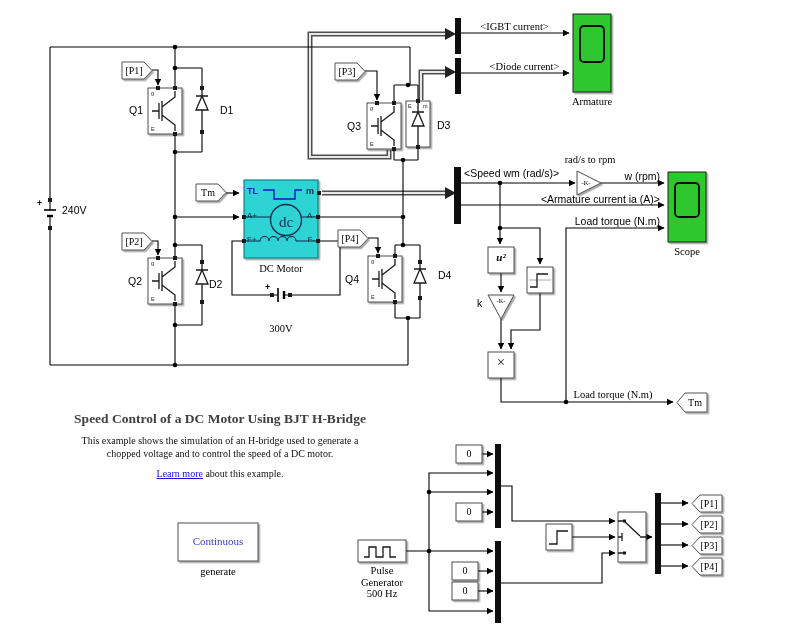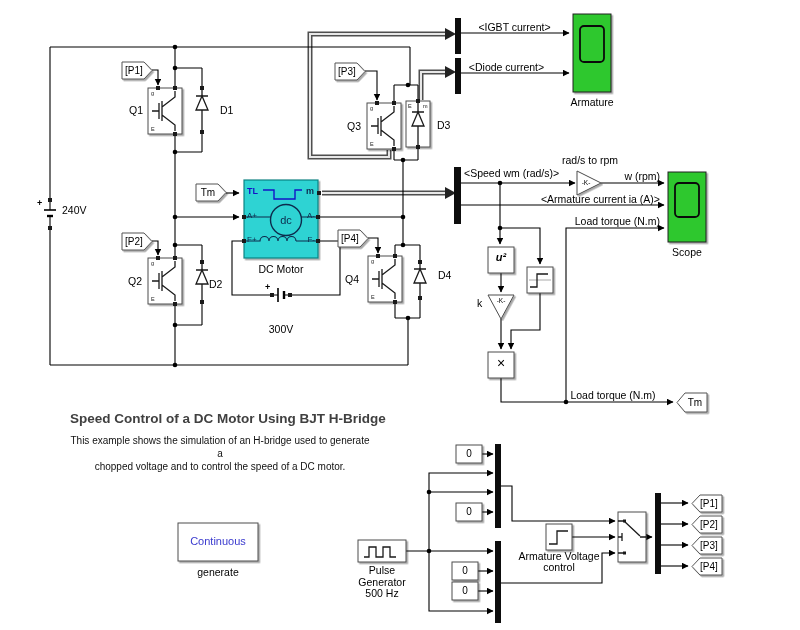--- a/index.html
+++ b/index.html
@@ -1,20 +1,20 @@
 <!DOCTYPE html>
 <html><head>
 <meta charset="utf-8">
 <style>
   html,body{margin:0;padding:0;background:#fff;}
   .canvas{position:relative;width:800px;height:630px;background:#ffffff;
     font-family:"Liberation Sans",sans-serif;overflow:hidden;}
   svg{position:absolute;left:0;top:0;}
   .lbl{position:absolute;white-space:nowrap;color:#000;font-size:10.5px;line-height:1.15;}
-  .c{text-align:center;} .r{text-align:right;}
+  .c{text-align:center;font-family:Liberation Serif, serif;} .r{text-align:right;}
   .tiny{font-size:5.5px;color:#222;}
   .tagtxt{font-size:10px;}
   .w{stroke:#000;stroke-width:1.1;fill:none;}
   .aw{stroke:#000;stroke-width:1.1;fill:none;}
   .tk1{stroke:#4f4f4f;stroke-width:5;fill:none;}
   .tk2{stroke:#e8e8e8;stroke-width:2;fill:none;}
   .blk{fill:#ffffff;stroke:#4d4d4d;stroke-width:1;}
   .bar{fill:#0d0d0d;stroke:none;}
   .glyph{stroke:#1a1a1a;stroke-width:1.3;fill:none;}
   .title{font-size:13.5px;font-weight:bold;color:#404040;}
@@ -259,36 +259,36 @@
 <div class="lbl c" style="left:239px;top:263px;width:84px;">DC Motor</div>
 <div class="lbl c" style="left:556px;top:96px;width:72px;">Armature</div>
 <div class="lbl c" style="left:664px;top:246px;width:46px;">Scope</div>
 <div class="lbl" style="left:477px;top:297px;">k</div>
 <div class="lbl c" style="left:577px;top:179px;width:18px;font-size:6.5px;">-K-</div>
 <div class="lbl c" style="left:490px;top:297px;width:22px;font-size:6.5px;">-K-</div>
 <div class="lbl c" style="left:488px;top:251px;width:26px;font-size:11px;font-style:italic;font-weight:bold;">u²</div>
 <div class="lbl c" style="left:488px;top:355px;width:26px;font-size:14px;">×</div>
 
 <div class="lbl c" style="left:462px;top:21px;width:105px;">&lt;IGBT current&gt;</div>
-<div class="lbl c" style="left:454px;top:61px;width:105px;">&lt;Diode current&gt;</div>
+<div class="lbl c" style="left:472px;top:61px;width:105px;">&lt;Diode current&gt;</div>
 <div class="lbl" style="left:464px;top:167px;">&lt;Speed wm (rad/s)&gt;</div>
 <div class="lbl c" style="left:558px;top:154px;width:64px;">rad/s to rpm</div>
 <div class="lbl r" style="left:600px;top:170px;width:60px;">w (rpm)</div>
 <div class="lbl r" style="left:535px;top:193px;width:125px;">&lt;Armature current ia (A)&gt;</div>
 <div class="lbl r" style="left:556px;top:215px;width:104px;">Load torque (N.m)</div>
 <div class="lbl c" style="left:560px;top:389px;width:106px;">Load torque (N.m)</div>
 
 
 <div class="lbl" style="left:247px;top:186px;font-size:9px;font-weight:bold;color:#1414c8;">TL</div>
 <div class="lbl r" style="left:300px;top:186px;width:14px;font-size:9px;font-weight:bold;color:#0d2b4d;">m</div>
 <div class="lbl" style="left:247px;top:211px;font-size:8px;color:#0d2b4d;">A+</div>
 <div class="lbl r" style="left:299px;top:211px;width:16px;font-size:8px;color:#0d2b4d;">A-</div>
 <div class="lbl" style="left:247px;top:235px;font-size:8px;color:#0d2b4d;">F+</div>
 <div class="lbl r" style="left:299px;top:235px;width:16px;font-size:8px;color:#0d2b4d;">F-</div>
-<div class="lbl c" style="left:276px;top:214px;width:20px;font-size:11px;color:#0d2b4d;">dc</div>
+<div class="lbl c" style="left:276px;top:214px;width:20px;font-size:15px;color:#0d2b4d;">dc</div>
 
 <div class="lbl tiny" style="left:151px;top:90px;">g</div>
 <div class="lbl tiny" style="left:151px;top:126px;">E</div>
 <div class="lbl tiny" style="left:151px;top:260px;">g</div>
 <div class="lbl tiny" style="left:151px;top:296px;">E</div>
 <div class="lbl tiny" style="left:370px;top:105px;">g</div>
 <div class="lbl tiny" style="left:370px;top:141px;">E</div>
 <div class="lbl tiny" style="left:371px;top:258px;">g</div>
 <div class="lbl tiny" style="left:371px;top:294px;">E</div>
 <div class="lbl tiny" style="left:408px;top:103px;">E</div>
@@ -296,26 +296,25 @@
 
 <div class="lbl c" style="left:456px;top:448px;width:26px;font-size:10px;">0</div>
 <div class="lbl c" style="left:456px;top:506px;width:26px;font-size:10px;">0</div>
 <div class="lbl c" style="left:452px;top:565px;width:26px;font-size:10px;">0</div>
 <div class="lbl c" style="left:452px;top:585px;width:26px;font-size:10px;">0</div>
 <div class="lbl c" style="left:352px;top:565px;width:60px;line-height:11.5px;">
   <div>Pulse</div>
   <div>Generator</div>
   <div>500 Hz</div>
 </div>
-<div class="lbl c" style="left:513px;top:551px;width:92px;line-height:11px;">
-  <div>Armature Voltage</div>
-  <div>control</div>
-</div>
 <div class="lbl c" style="left:178px;top:535px;width:80px;font-size:11px;color:#3a3ace;">Continuous</div>
 <div class="lbl c" style="left:178px;top:566px;width:80px;">generate</div>
 
 <div class="lbl c title" style="left:70px;top:411px;width:300px;">Speed Control of a DC Motor Using BJT H-Bridge</div>
 <div class="lbl c desc" style="left:70px;top:434px;width:300px;line-height:13px;white-space:normal;">
   <div>This example shows the simulation of an H-bridge used to generate a</div>
   <div>chopped voltage and to control the speed of a DC motor.</div>
 </div>
-
+<div class="lbl c desc" style="left:70px;top:468px;width:300px;">
+  <a style="color:#1511d6;text-decoration:underline;">Learn more</a><span> about this example.</span>
 </div>
 
+</div>
+
 </body></html>

